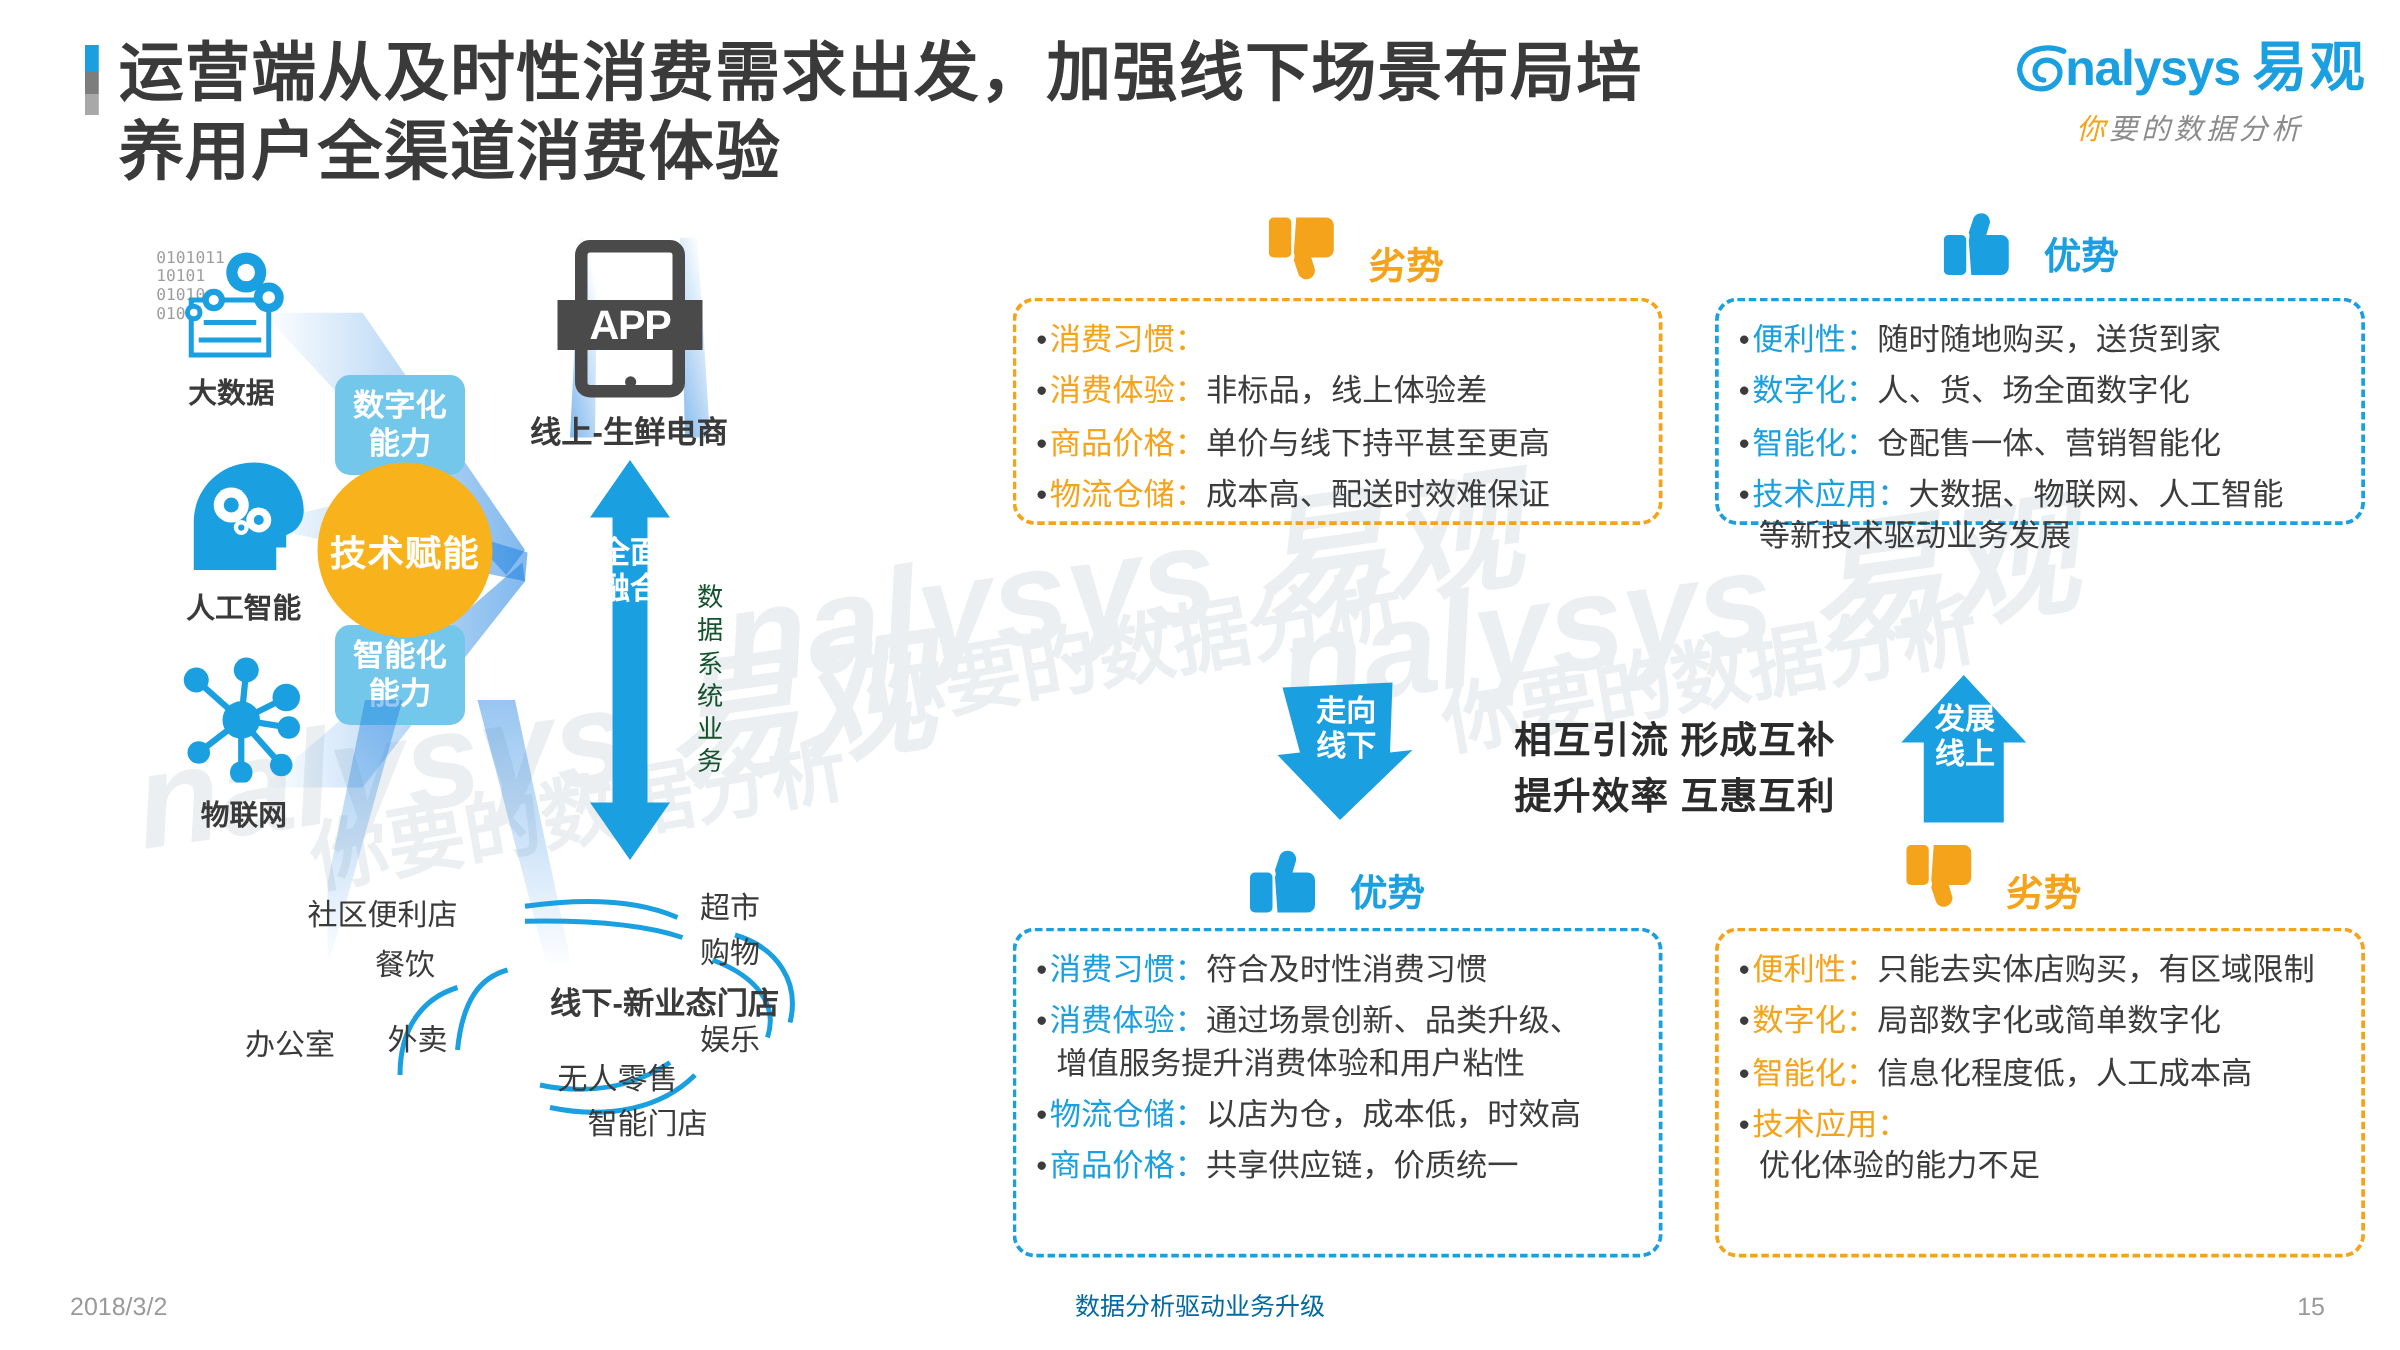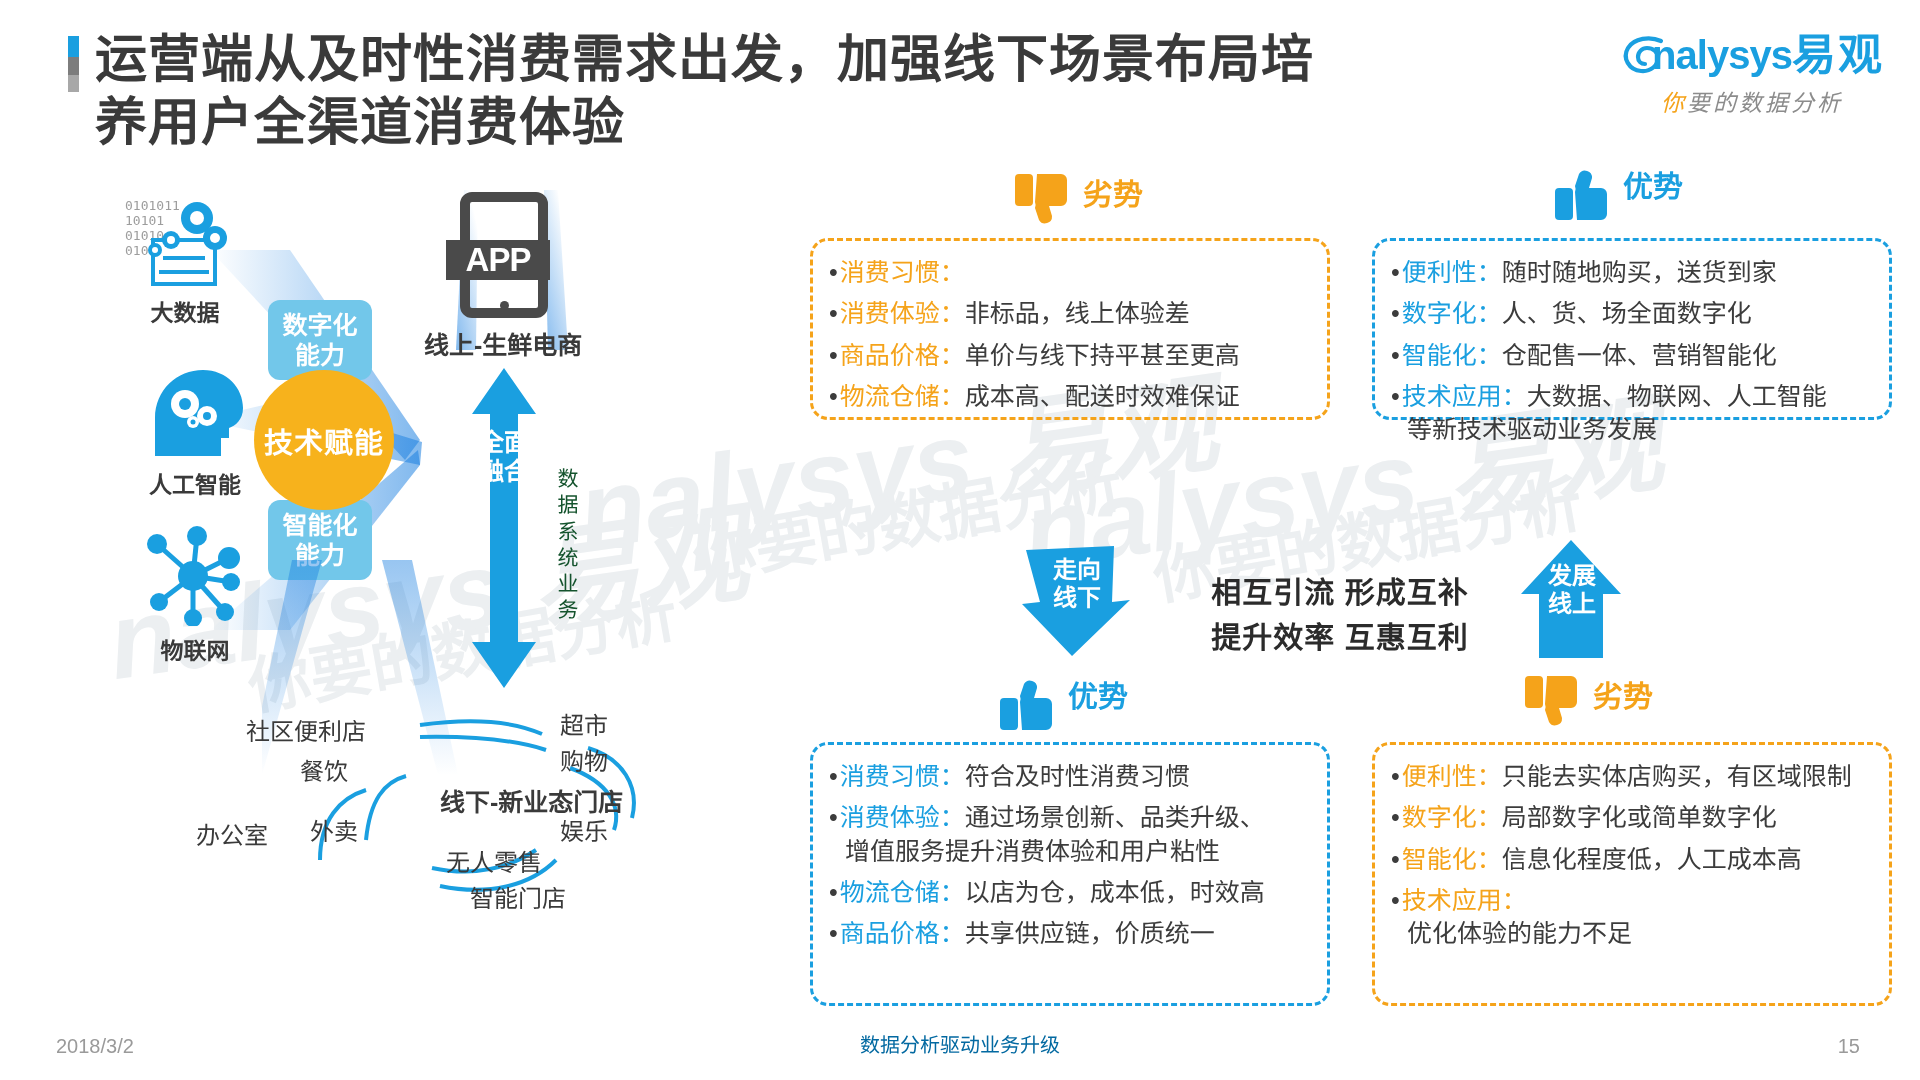--- a/index.html
+++ b/index.html
@@ -22,21 +22,21 @@
   .wm.w5{left:1020px;top:400px;font-size:108px;transform:rotate(-8deg);font-style:italic;}
   .wm.w6{left:1150px;top:490px;font-size:62px;transform:rotate(-10deg);}
 
   
   .title-bar{position:absolute;left:68px;top:36px;width:11px;height:56px;
      background:linear-gradient(#1a9fe0 0%,#1a9fe0 38%,#7d7d7d 38%,#7d7d7d 70%,#a8a8a8 70%,#a8a8a8 100%);}
   .title{position:absolute;left:95px;top:28px;width:1240px;
      font-size:52px;font-weight:700;color:#3a3a3a;line-height:1.22;letter-spacing:1px;}
 
   .logo{position:absolute;right:18px;top:32px;width:300px;text-align:center;}
-  .logo-row{display:flex;align-items:center;justify-content:center;}
+  .logo-row{display:flex;align-items:center;justify-content:center;gap:10px;}
   .logo-mark{position:relative;width:46px;height:46px;}
   .logo-mark svg{display:block;}
   .logo-en{font-size:40px;font-weight:700;color:#1a9fe0;letter-spacing:-1px;line-height:1;margin-left:-14px;}
   .logo-cn{font-size:44px;font-weight:700;color:#1a9fe0;line-height:1;letter-spacing:2px;}
   .logo-sub{margin-top:6px;font-size:23px;color:#8c8c8c;font-style:italic;letter-spacing:3px;}
   .logo-sub .o{color:#f5a31a;}
 
   
   .tech-icon{position:absolute;text-align:center;width:150px;}
   .tech-icon .lbl{font-size:23px;font-weight:700;color:#3a3a3a;margin-top:2px;}
@@ -52,21 +52,21 @@
   #cap-digital{left:268px;top:300px;width:104px;height:80px;}
   #cap-smart{left:268px;top:500px;width:104px;height:80px;}
   .core{position:absolute;left:254px;top:370px;width:140px;height:140px;border-radius:50%;
      background:#f7b21c;color:#fff;font-size:29px;font-weight:700;
      display:flex;align-items:center;justify-content:center;letter-spacing:1px;}
 
   
   .phone{position:absolute;left:460px;top:192px;width:88px;height:126px;}
   .phone .body{position:absolute;inset:0;border:10px solid #4a4a4a;border-radius:12px;box-sizing:border-box;}
   .phone .home{position:absolute;left:50%;bottom:8px;width:9px;height:9px;margin-left:-4px;border-radius:50%;background:#4a4a4a;}
-  .phone .tag{position:absolute;left:-14px;top:48px;width:104px;height:40px;background:#4a4a4a;color:#fff;
+  .phone .tag{position:absolute;left:-14px;top:48px;width:116px;height:40px;background:#4a4a4a;color:#fff;
      font-size:33px;font-weight:700;display:flex;align-items:center;justify-content:center;letter-spacing:-1px;}
   .node-label{position:absolute;font-size:25px;font-weight:700;color:#3a3a3a;white-space:nowrap;}
   #lbl-online{left:424px;top:325px;}
   #lbl-offline{left:440px;top:782px;}
 
   
   .fuse{position:absolute;left:470px;top:368px;width:68px;height:320px;}
   .fuse-text{position:absolute;left:478px;top:428px;width:52px;color:#fff;font-size:25px;font-weight:700;
      text-align:center;line-height:1.15;}
   .sys-text{position:absolute;left:548px;top:466px;width:40px;font-size:21px;color:#14532d;
@@ -95,21 +95,21 @@
   #panel-tl{left:810px;top:238px;width:520px;height:182px;border-color:#f5a31a;}
   #panel-tr{left:1372px;top:238px;width:520px;height:182px;border-color:#1a9fe0;}
   #panel-bl{left:810px;top:742px;width:520px;height:264px;border-color:#1a9fe0;}
   #panel-br{left:1372px;top:742px;width:520px;height:264px;border-color:#f5a31a;}
   .panel-inner{padding:16px 14px 0 16px;}
   .panel-inner .row{margin-bottom:10px;}
   .k-orange{color:#f5a31a;}
   .k-blue{color:#1a9fe0;}
 
   
-  .badge{position:absolute;display:flex;align-items:flex-start;gap:10px;}
+  .badge{position:absolute;display:flex;align-items:flex-end;gap:22px;}
   .badge .txt{font-size:30px;font-weight:700;}
   .badge.orange .txt{color:#f5a31a;}
   .badge.blue .txt{color:#1a9fe0;}
   #badge-tl{left:1015px;top:170px;}
   #badge-tr{left:1555px;top:162px;}
   #badge-bl{left:1000px;top:672px;}
   #badge-br{left:1525px;top:672px;}
 
   
   .tag-arrow{position:absolute;}

